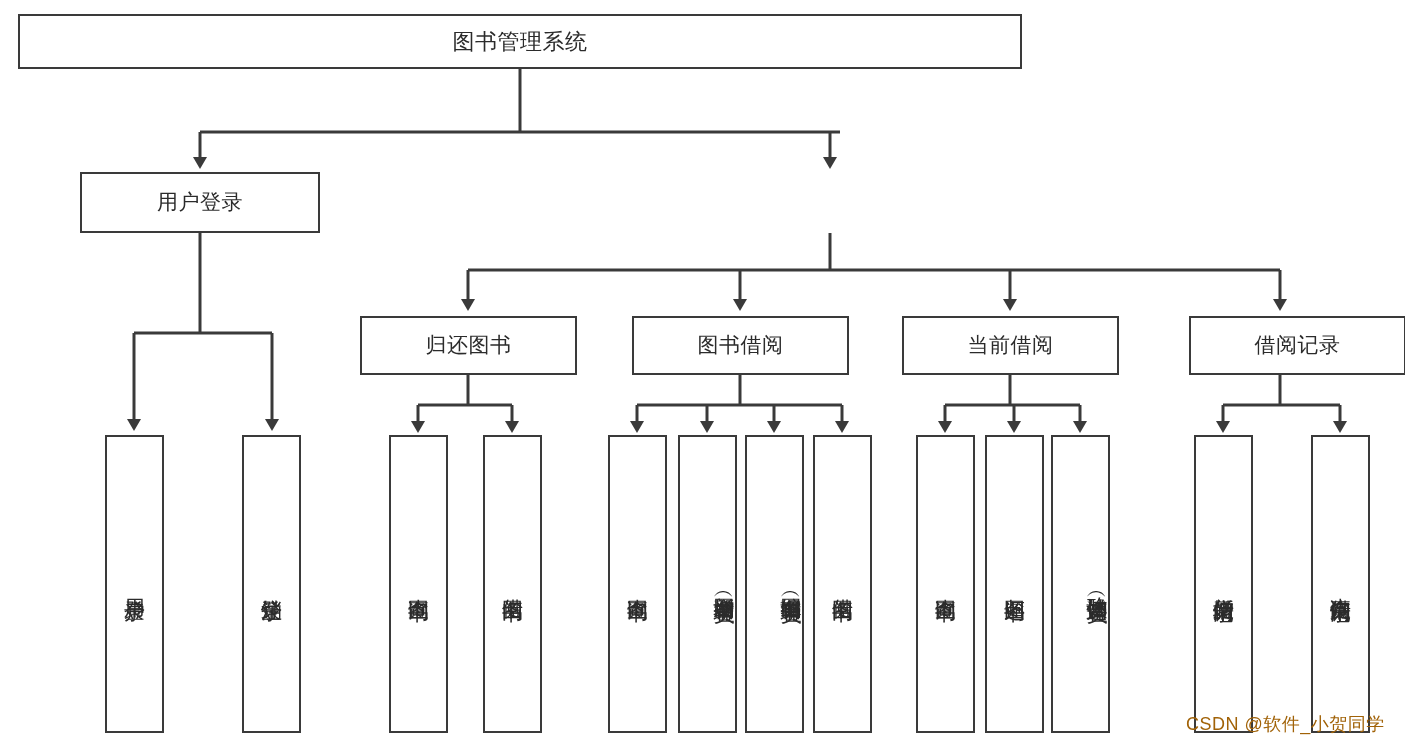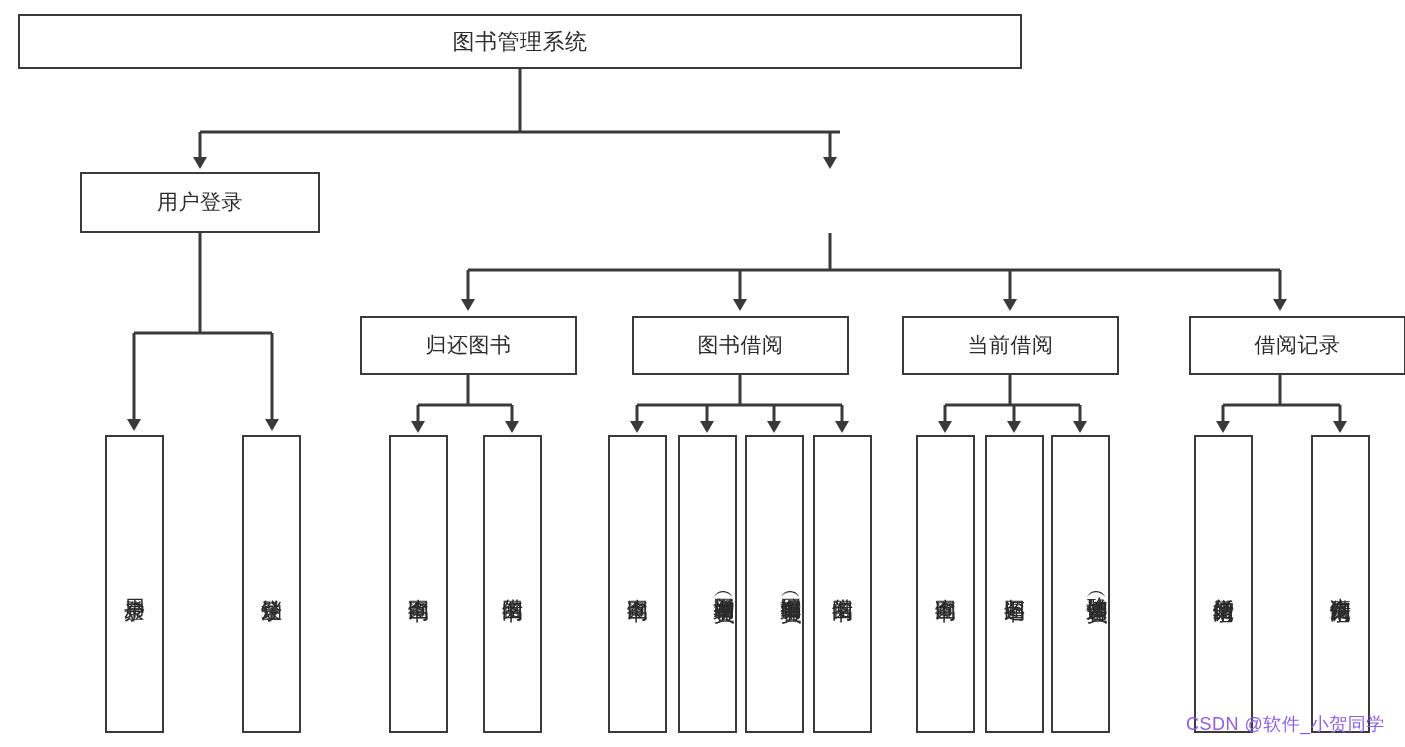--- a/index.html
+++ b/index.html
@@ -63,21 +63,21 @@
   }
   .node.vert.topalign {
     align-items: flex-start;
     justify-content: center;
   }
   .watermark {
     position: absolute;
     left: 1186px;
     top: 712px;
     font-size: 18px;
-    color: #8b5cf6;
+    color: #a16207;
     white-space: nowrap;
     letter-spacing: 0.5px;
   }
 </style>
 </head>
 <body>
 
 <div id="canvas">
 
   <svg class="edges" viewBox="0 0 1405 747" xmlns="http://www.w3.org/2000/svg">

